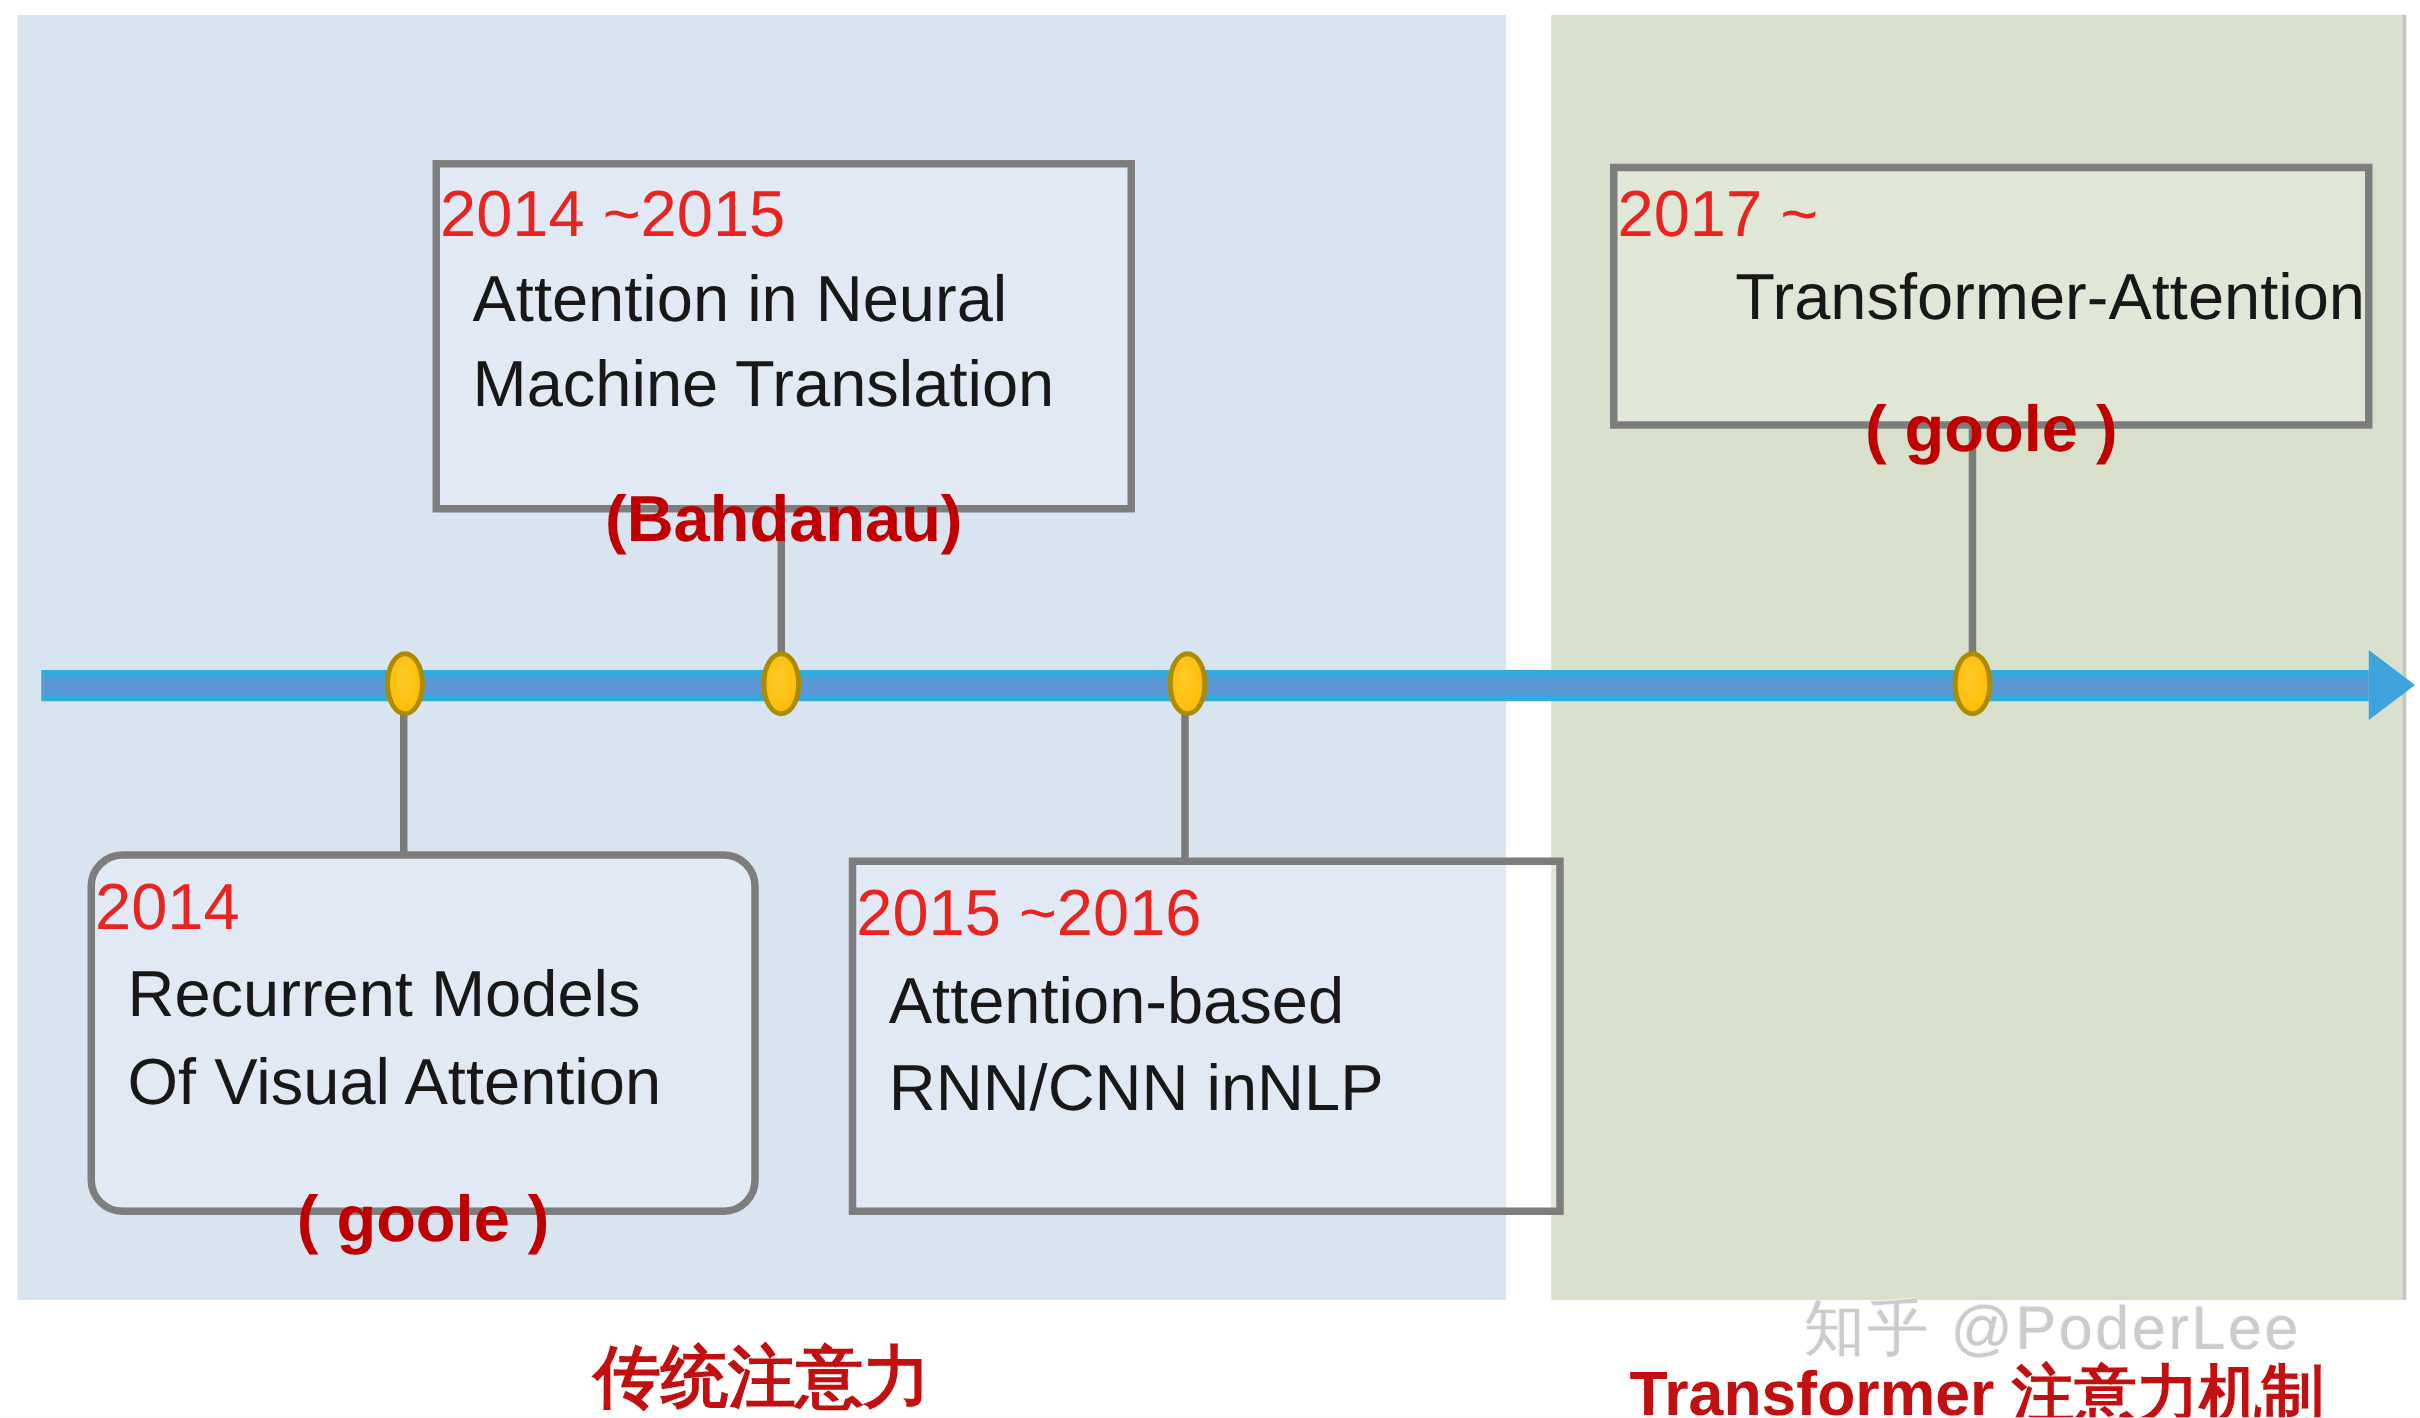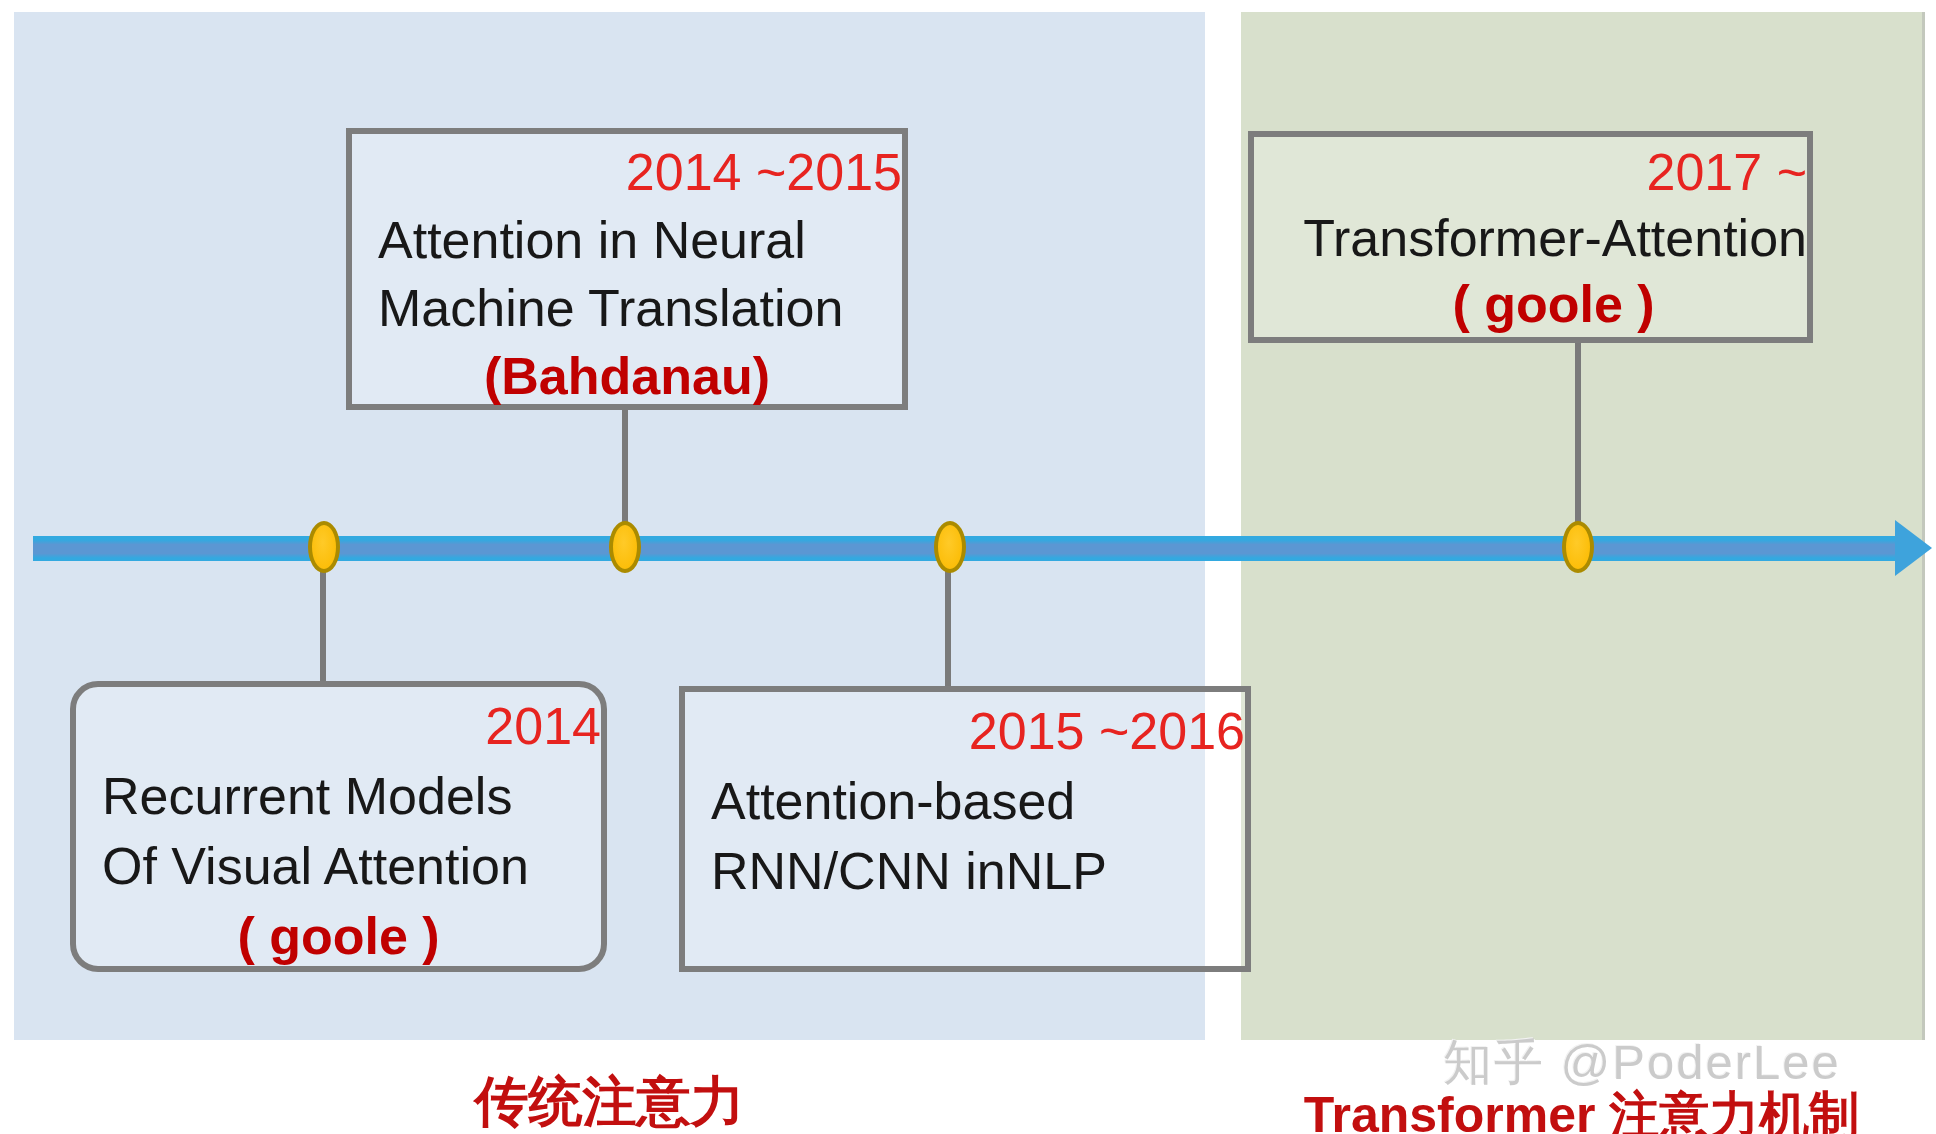--- a/index.html
+++ b/index.html
@@ -59,29 +59,29 @@
   
   .event-box {
     position: absolute;
     border: 6px solid #7d7d7d;
     background: rgba(255, 255, 255, 0.22);
     box-sizing: border-box;
     font-size: 52px;
     color: #181818;
   }
   .box-attention-nmt     { left: 346px;  top: 128px; width: 562px; height: 282px; line-height: 68px; padding-top: 4px; }
-  .box-transformer       { left: 1248px; top: 131px; width: 565px; height: 212px; line-height: 66px; padding-top: 2px; padding-left: 46px; }
+  .box-transformer       { left: 1288px; top: 131px; width: 610px; height: 212px; line-height: 66px; padding-top: 2px; }
   .box-recurrent-models  { left: 70px;   top: 681px; width: 537px; height: 291px; line-height: 70px; padding-top: 4px; border-radius: 28px; }
   .box-attention-rnn-cnn { left: 679px;  top: 686px; width: 572px; height: 286px; line-height: 70px; padding-top: 4px; }
 
   .line { display: block; white-space: nowrap; }
-  .line-date   { text-align: right; color: #e72420; }
+  .line-date   { text-align: left; color: #e72420; }
   .line-title  { text-align: left; padding-left: 26px; }
   .line-title-centered { text-align: right; }
-  .line-author { text-align: center; color: #c00000; font-weight: bold; }
+  .line-author { text-align: center; color: #c00000; font-weight: bold; margin-top: 40px; }
 
   
   .era-label {
     position: absolute;
     text-align: center;
     font-weight: bold;
     color: #c20f0f;
     z-index: 3;
     white-space: nowrap;
   }

